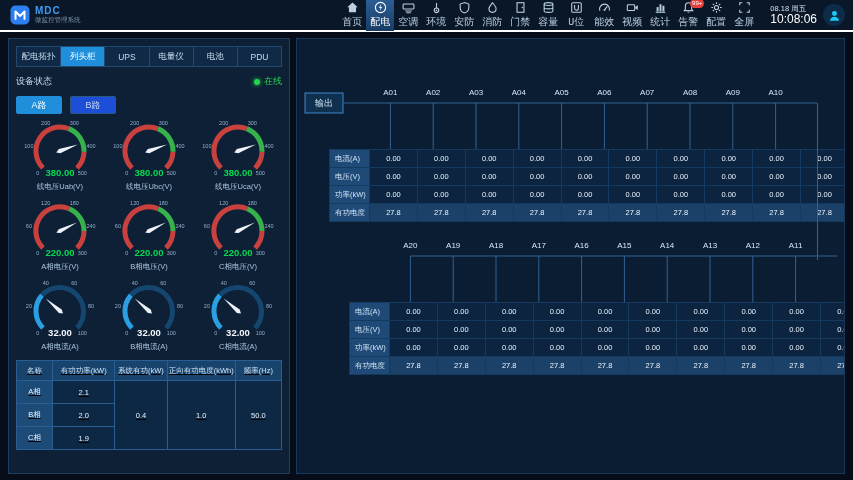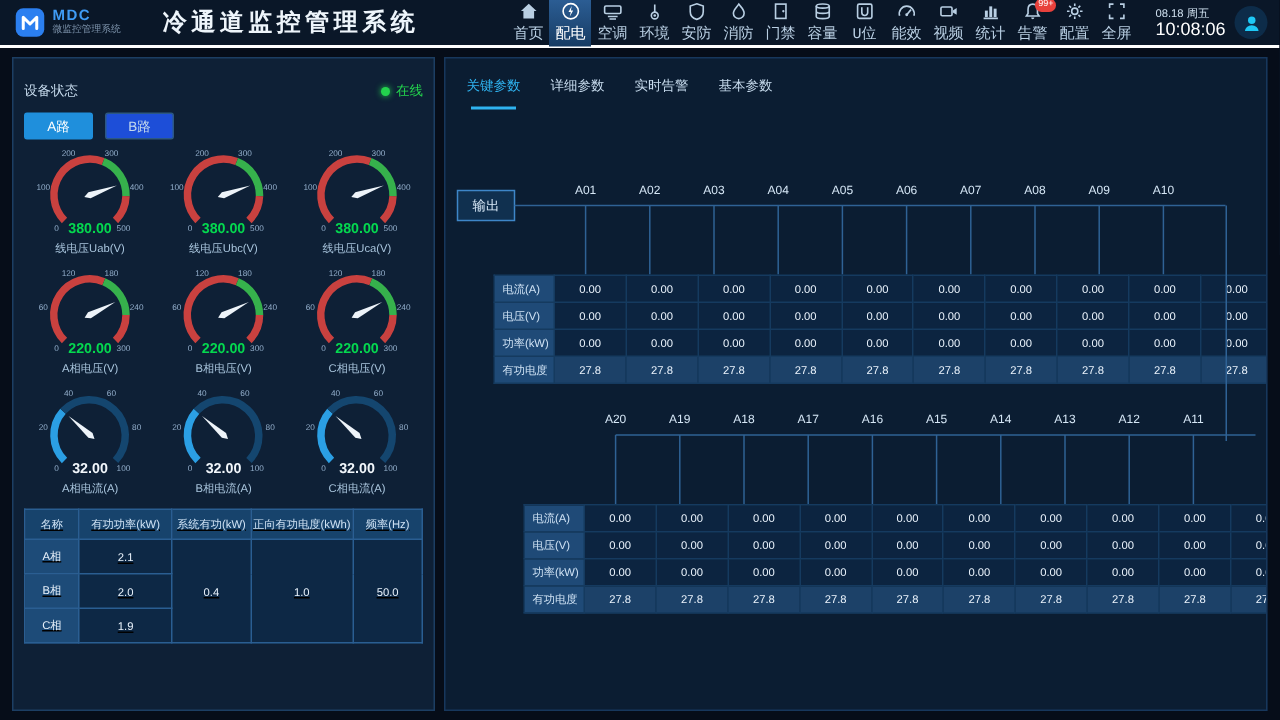--- a/index.html
+++ b/index.html
@@ -87,21 +87,20 @@
     <div class="logo">
       <svg width="20" height="20" viewBox="0 0 20 20">
         <rect x="0.5" y="0.5" width="19" height="19" rx="5" fill="#2b7ff0"></rect>
         <path d="M5.5 14 V6.5 L10 11 L14.5 6.5 V14" fill="none" stroke="#ffffff" stroke-width="2" stroke-linecap="round" stroke-linejoin="round"></path>
       </svg>
       <div class="logo-text">
         <div class="logo-abbr">MDC</div>
         <div class="logo-sub">微监控管理系统</div>
       </div>
     </div>
-    <div class="app-title">冷通道监控管理系统</div>
     <nav class="top-nav">
         <div class="nav-item">
           <svg viewBox="0 0 12 12" width="13" height="13" stroke-width="1">
             <path d="M6 1.4 L10.8 5.8 H9.3 V10.4 H2.7 V5.8 H1.2 Z" fill="currentColor"></path>
           </svg>
           <span class="nav-label">首页</span>
         </div>
         <div class="nav-item active">
           <svg viewBox="0 0 12 12" width="13" height="13" stroke-width="1">
             <circle cx="6" cy="6" r="4.7" fill="none" stroke="currentColor"></circle>
@@ -210,20 +209,28 @@
     <div class="avatar">
       <svg width="13" height="13" viewBox="0 0 12 12">
         <circle cx="6" cy="4.2" r="2.3" fill="currentColor"></circle>
         <path d="M1.8 10.8 a4.2 3.6 0 0 1 8.4 0 Z" fill="currentColor"></path>
       </svg>
     </div>
   </header>
 
   <div class="main">
     <aside class="left-panel">
+      <div class="left-tabs">
+          <div class="left-tab">配电拓扑</div>
+          <div class="left-tab active">列头柜</div>
+          <div class="left-tab">UPS</div>
+          <div class="left-tab">电量仪</div>
+          <div class="left-tab">电池</div>
+          <div class="left-tab">PDU</div>
+        </div>
       <div class="status-row">
         <span>设备状态</span>
         <span class="status-online">
           <span class="dot"></span>
           <span>在线</span>
         </span>
       </div>
       <div class="route-row">
           <div class="route-btn active">A路</div>
           <div class="route-btn">B路</div>
@@ -400,26 +407,20 @@
             </tr>
             <tr>
               <td class="name">C相</td>
               <td>1.9</td>
             </tr>
           </tbody>
         </table>
     </aside>
 
     <section class="right-panel">
-      <div class="right-tabs">
-          <div class="right-tab active">关键参数</div>
-          <div class="right-tab">详细参数</div>
-          <div class="right-tab">实时告警</div>
-          <div class="right-tab">基本参数</div>
-        </div>
       <div class="right-content">
         <div class="bus-section bus-section-1">
             <svg class="bus-svg" width="545" height="84" viewBox="0 0 545 84">
               <rect x="8" y="28" width="38" height="20" fill="#10304f" stroke="#3e86c8"></rect>
               <text class="busname" x="27" y="41">输出</text>
               <line x1="46" y1="38" x2="520" y2="38"></line>
               <text class="buslabel" x="93.4" y="30">A01</text>
               <line x1="93.4" y1="38" x2="93.4" y2="84"></line>
               <text class="buslabel" x="136.2" y="30">A02</text>
               <line x1="136.2" y1="38" x2="136.2" y2="84"></line>

